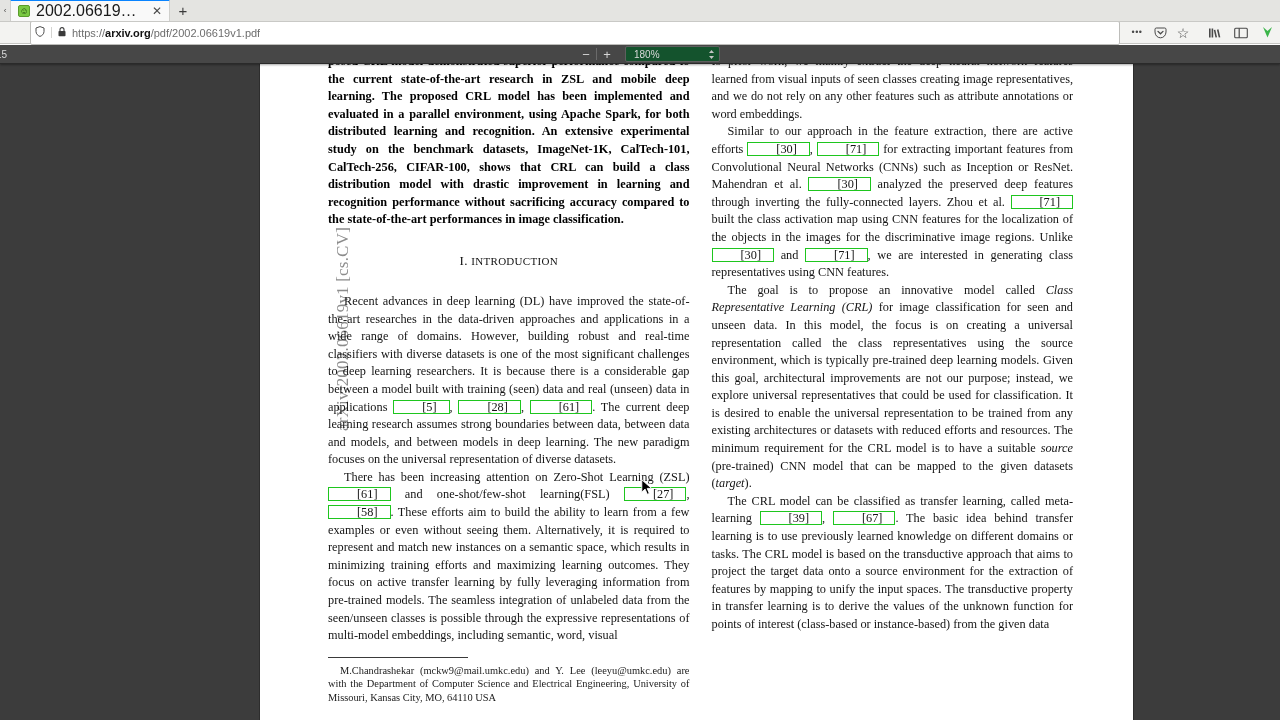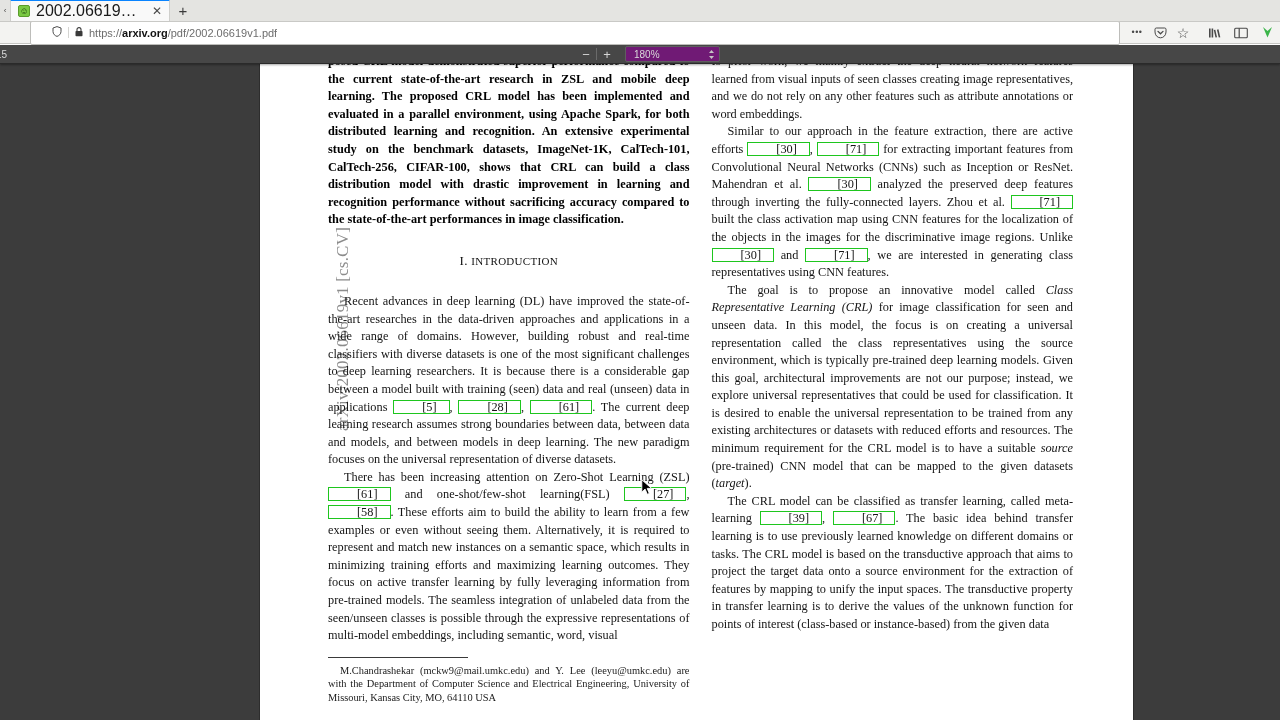--- a/index.html
+++ b/index.html
@@ -70,21 +70,21 @@
     padding: 0 6px;
     gap: 6px;
   }
   .urlbar {
     flex: 1;
     height: 24px;
     background: #ffffff;
     border: 1px solid #bdbdba;
     border-radius: 2px;
     display: flex; align-items: center;
-    padding: 0 21px;
+    padding: 0 4px;
     gap: 6px;
     margin-left: 24px;
     margin-right: 4px;
   }
   .urlbar-icon { font-size: 9px; color: #4d4d4d; line-height: 1; }
   .urlbar-sep { width:1px; height:11px; background:#d4d4d1; }
   .url-text {
     font-size: 11px; color: #6d6d6d;
     white-space: nowrap; overflow: hidden;
   }
@@ -137,21 +137,21 @@
     color: #d0d0d0;
   }
   .zoom-btn {
     width: 20px; height: 16px;
     display: flex; align-items: center; justify-content: center;
     font-size: 13px; color: #d6d6d6; line-height: 1;
   }
   .zoom-sep { width: 1px; height: 12px; background: #6a6a6a; }
   .zoom-select {
     width: 95px; height: 16px;
-    background: #701a75;
+    background: #14532d;
     border: 1px solid #5f5f5f;
     border-radius: 2px;
     display: flex; align-items: center;
     justify-content: space-between;
     padding: 0 4px 0 8px;
     margin-left: 8px;
   }
   .zoom-value { font-size: 10px; color: #d9d9d9; }
   .zoom-arrows {
     font-size: 6px; color: #c5c5c5; line-height: 5px;

